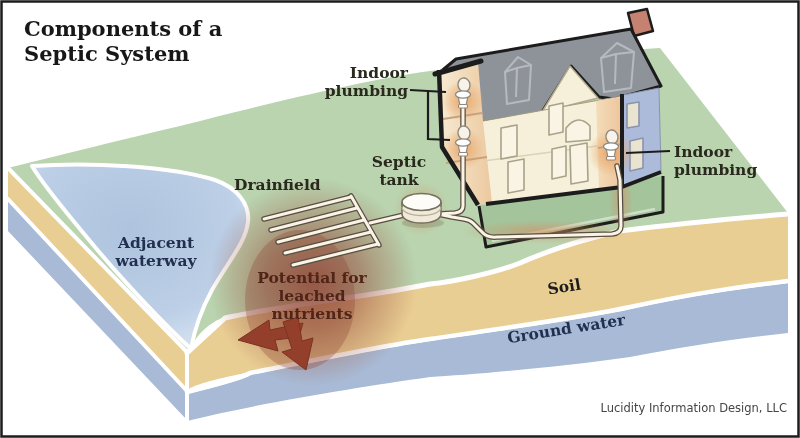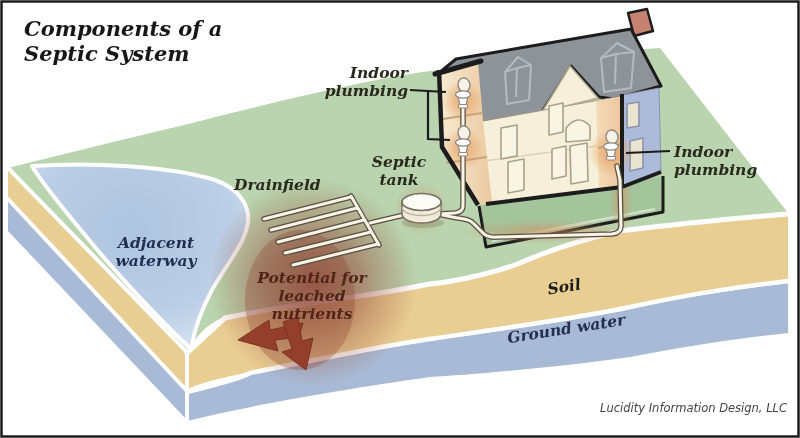--- a/index.html
+++ b/index.html
@@ -1,16 +1,16 @@
 <!DOCTYPE html>
 <html><head>
 <meta charset="utf-8">
 <style>
   html,body{margin:0;padding:0;background:#fff;}
-  .stage{position:relative;width:692px;height:438px;font-family:"DejaVu Serif",serif;font-style:italic;}
+  .stage{position:relative;width:692px;height:438px;font-family:"DejaVu Serif",serif;}
   svg{display:block;}
   .lbl{font-family:"DejaVu Serif",serif;font-weight:700;font-size:15.5px;fill:#2a291d;}
   .title-text{font-family:"DejaVu Serif",serif;font-weight:700;font-size:21px;fill:#171717;}
   .navy{fill:#223050;}
   .maroon{fill:#4f2518;}
   .blacklbl{fill:#1c1c1c;}
   .credit-text{font-family:"DejaVu Sans",sans-serif;font-size:11.5px;fill:#454545;font-weight:400;}
 </style>
 </head>
 <body>

